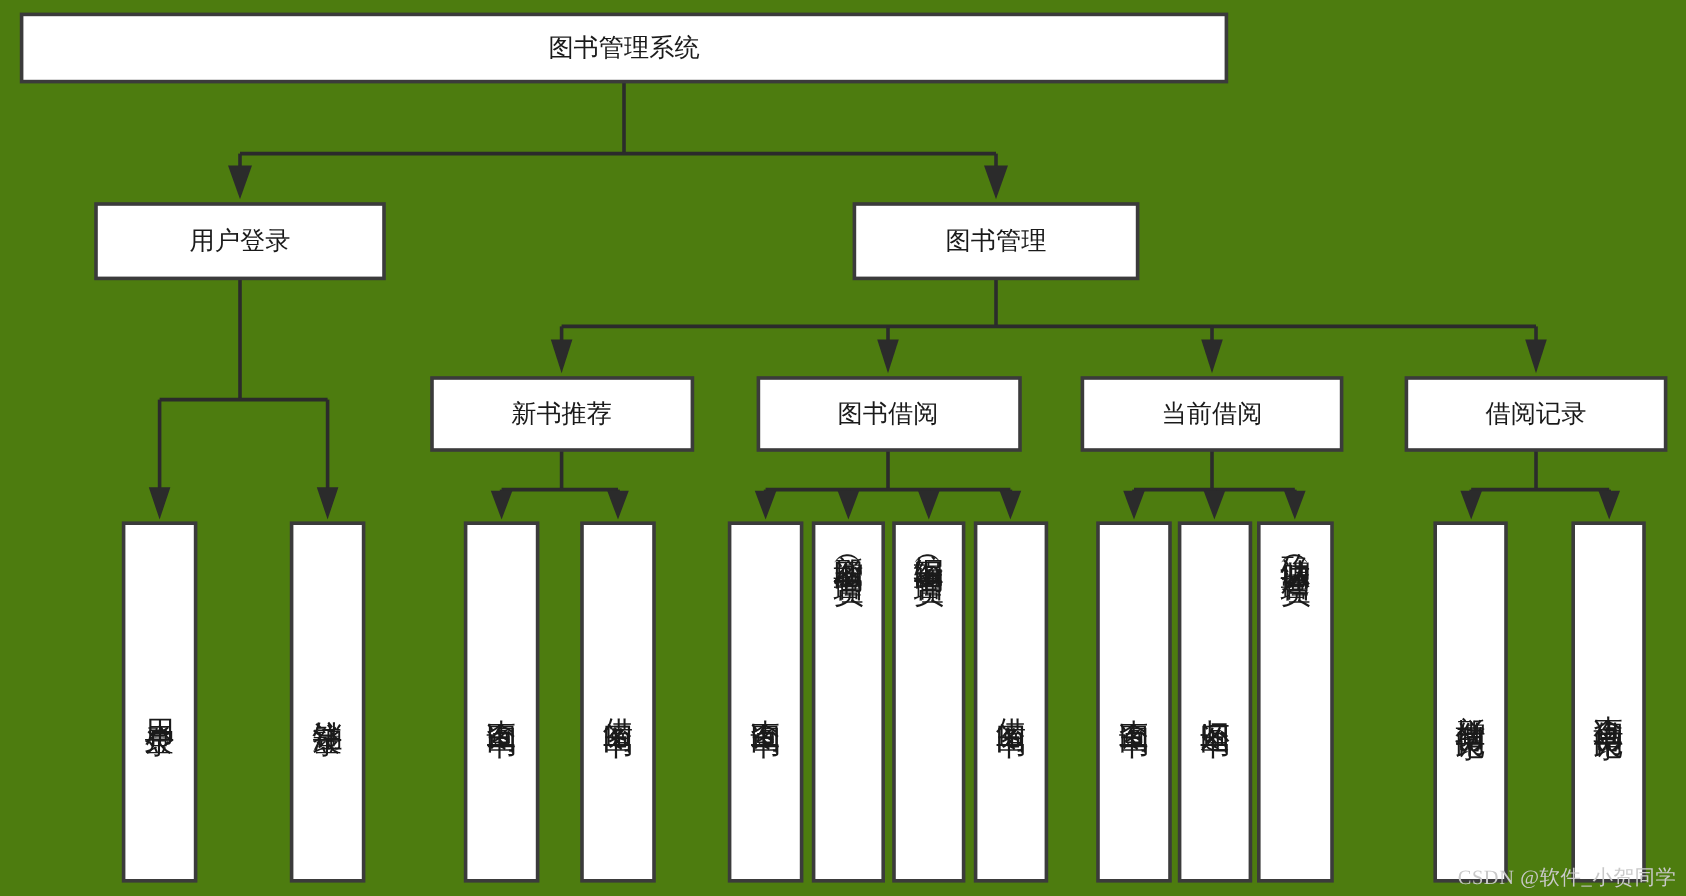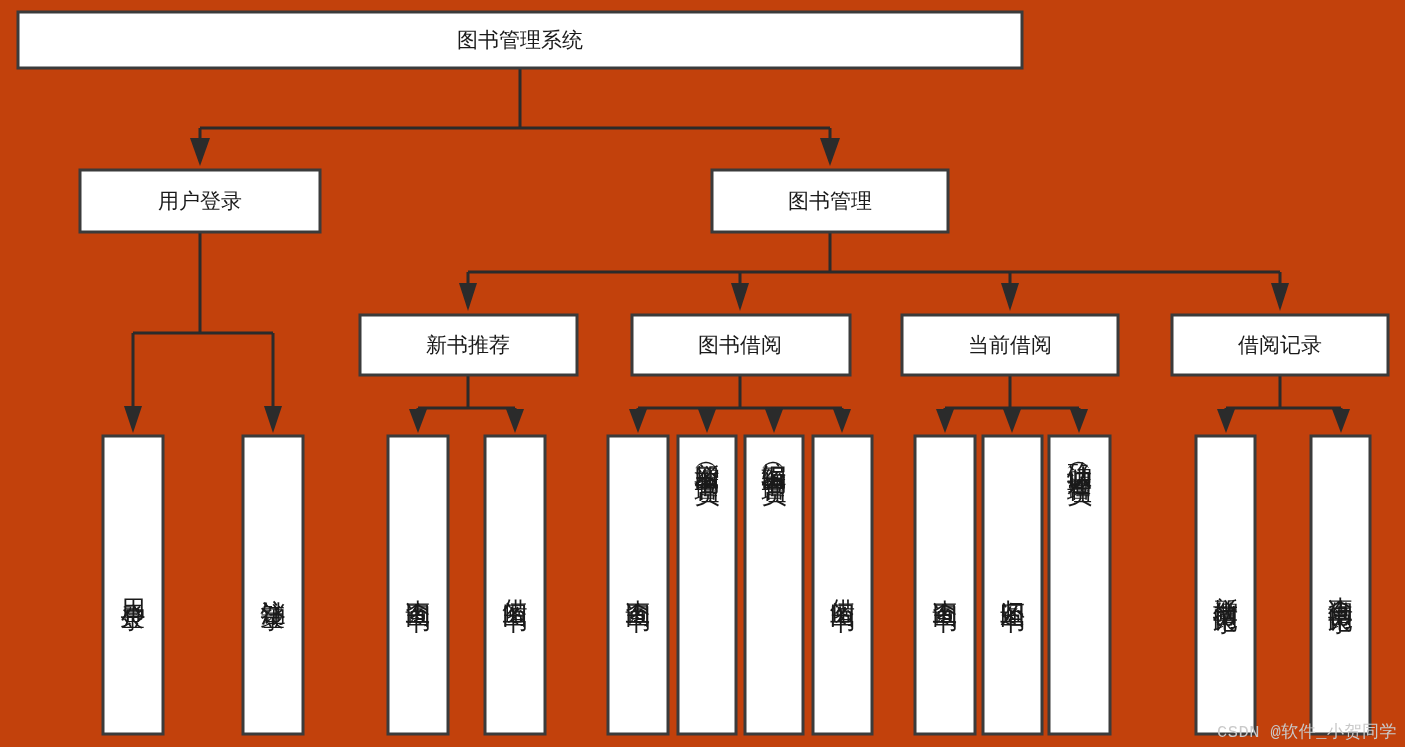--- a/index.html
+++ b/index.html
@@ -7,21 +7,21 @@
     padding: 0;
     background: #ffffff;
   }
   body {
     font-family: "DejaVu Sans", "Liberation Sans", sans-serif;
   }
   #diagram-root {
     position: relative;
     width: 1405px;
     height: 747px;
-    background: #c2410c;
+    background: #4d7c0f;
     overflow: hidden;
   }
   svg#flowchart {
     position: absolute;
     top: 0;
     left: 0;
     width: 1405px;
     height: 747px;
     display: block;
   }
@@ -62,21 +62,21 @@
     white-space: nowrap;
     pointer-events: none;
   }
   .leaf-label-wrap.center-start {
     justify-content: center;
   }
   .watermark {
     position: absolute;
     right: 8px;
     bottom: 4px;
-    font-family: Liberation Mono, monospace;
+    font-family: Liberation Serif, serif;
     font-size: 17px;
     color: #c9c9c9;
     white-space: nowrap;
     letter-spacing: 0.5px;
   }
 </style>
 </head>
 <body>
 
 <div id="diagram-root">

